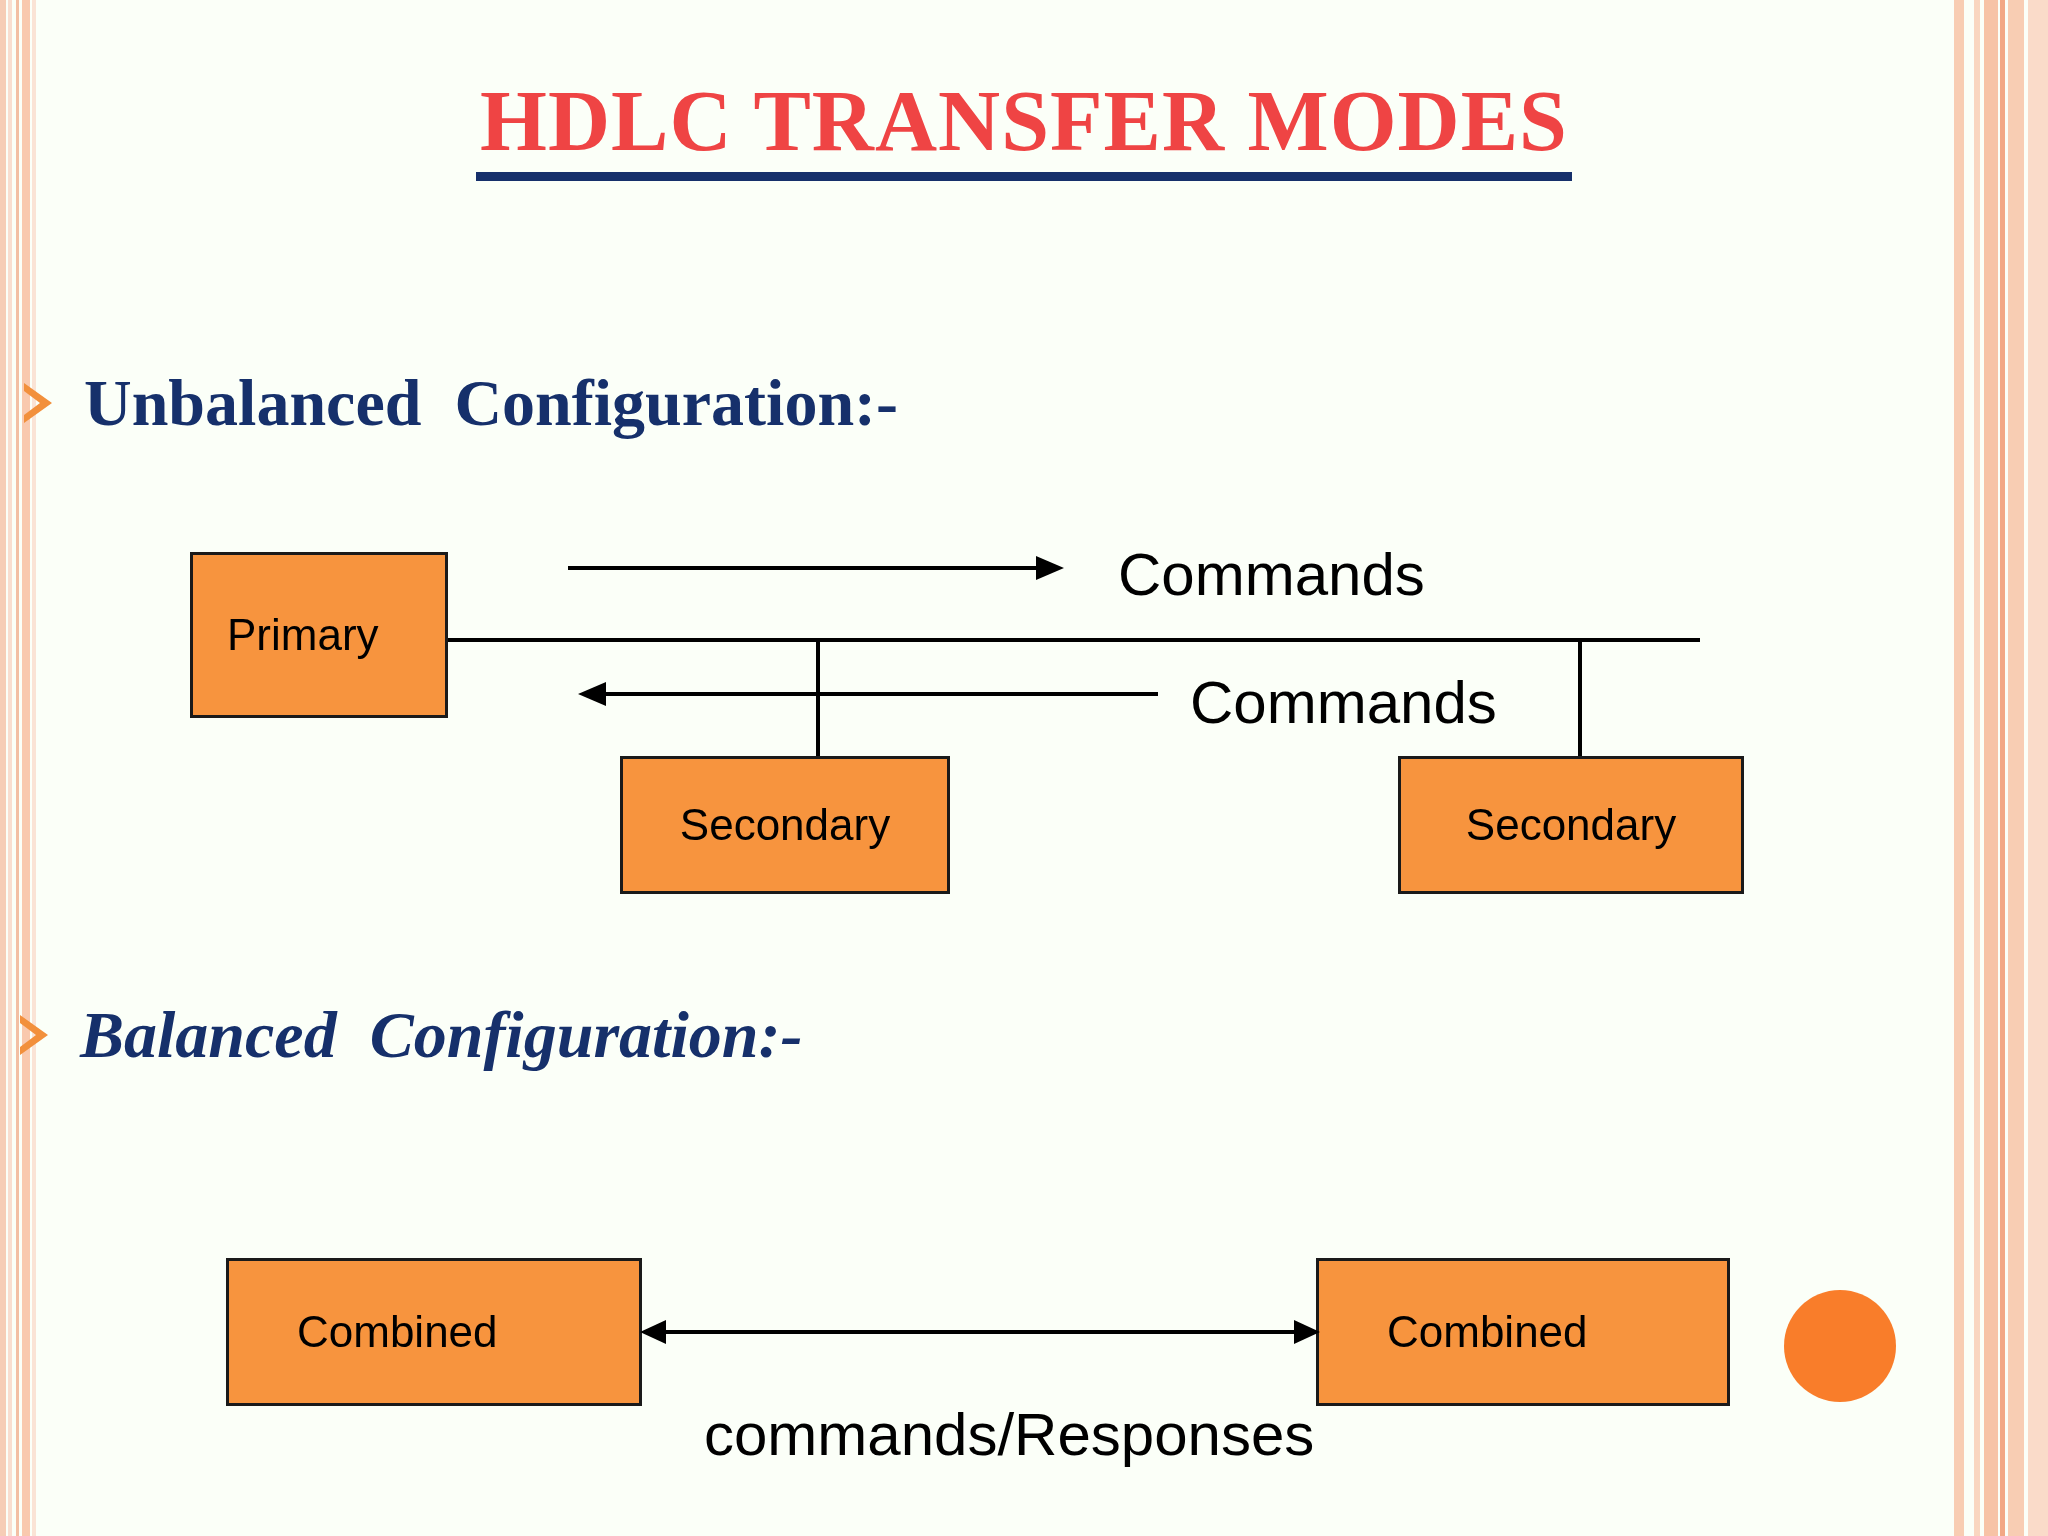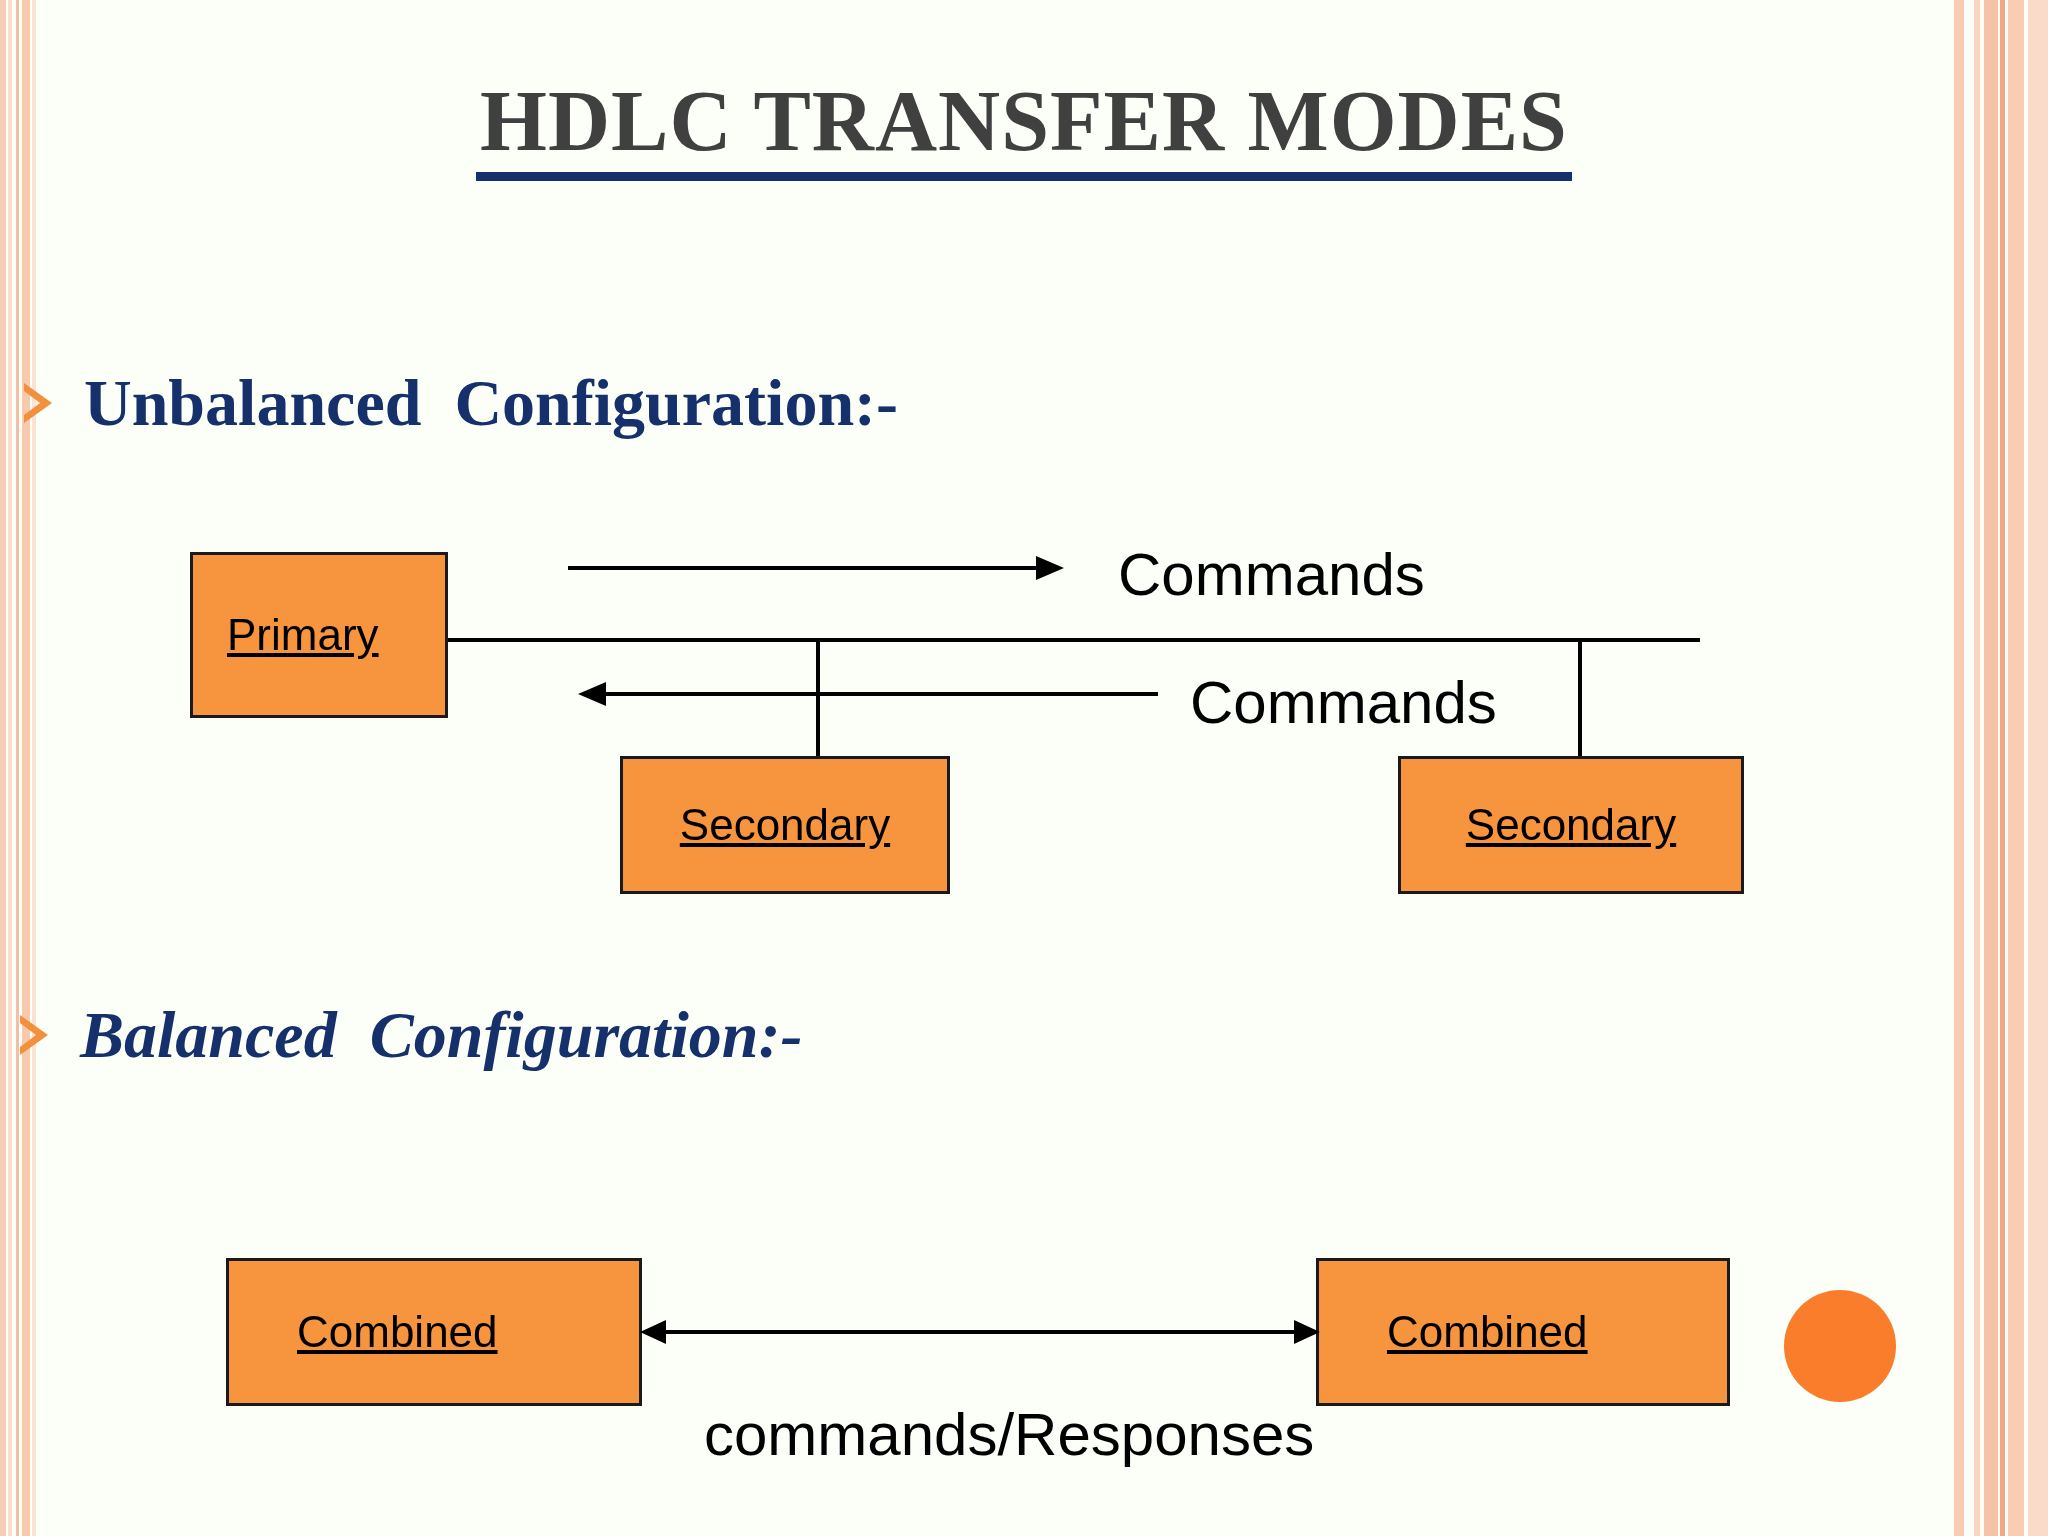--- a/index.html
+++ b/index.html
@@ -44,21 +44,21 @@
     top: 78px;
     width: 2048px;
     text-align: center;
   }
   #slide-title {
     display: inline-block;
     font-family: "Liberation Serif", "DejaVu Serif", serif;
     font-weight: bold;
     font-size: 86px;
     letter-spacing: 1px;
-    color: #404040;
+    color: #ef4444;
     line-height: 1.0;
     padding: 0 4px 8px 4px;
     border-bottom: 9px solid #16306b;
   }
 
   
   .bullet-row {
     position: absolute;
     display: flex;
     align-items: center;
@@ -88,21 +88,20 @@
     background: #F7943E;
     border: 3px solid #1a1a1a;
     box-sizing: border-box;
     display: flex;
     align-items: center;
     justify-content: center;
     color: #000000;
     font-family: "Liberation Sans", sans-serif;
     font-size: 44px;
     line-height: 1;
-    text-decoration: underline;
   }
 
   .hline {
     position: absolute;
     background: #000000;
     height: 4px;
   }
   .vline {
     position: absolute;
     background: #000000;

